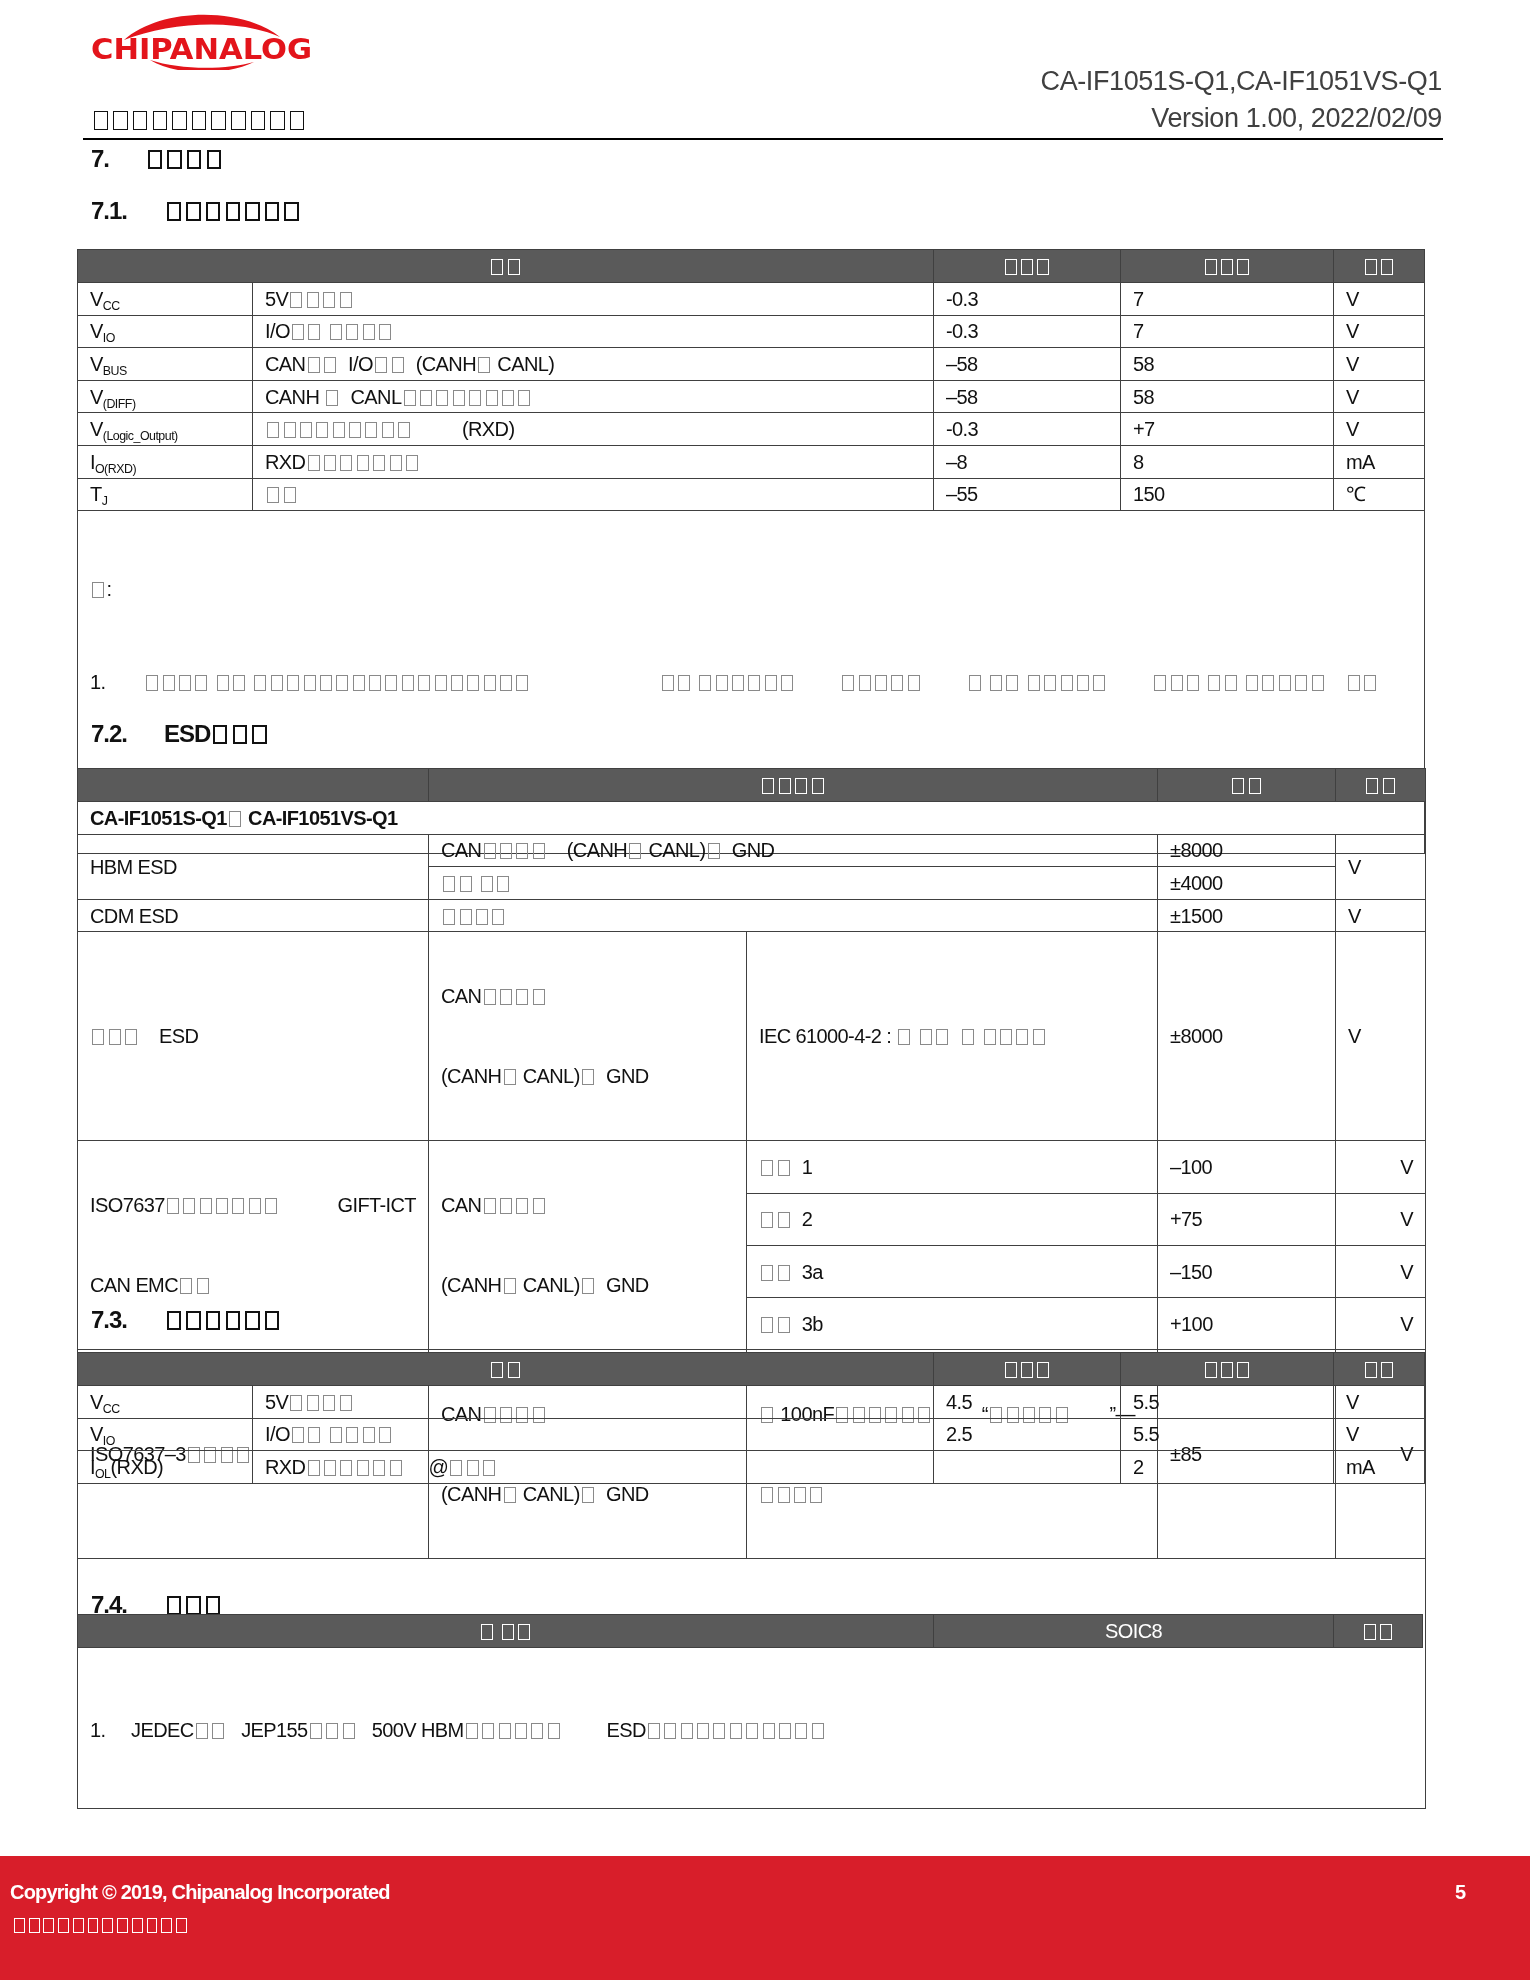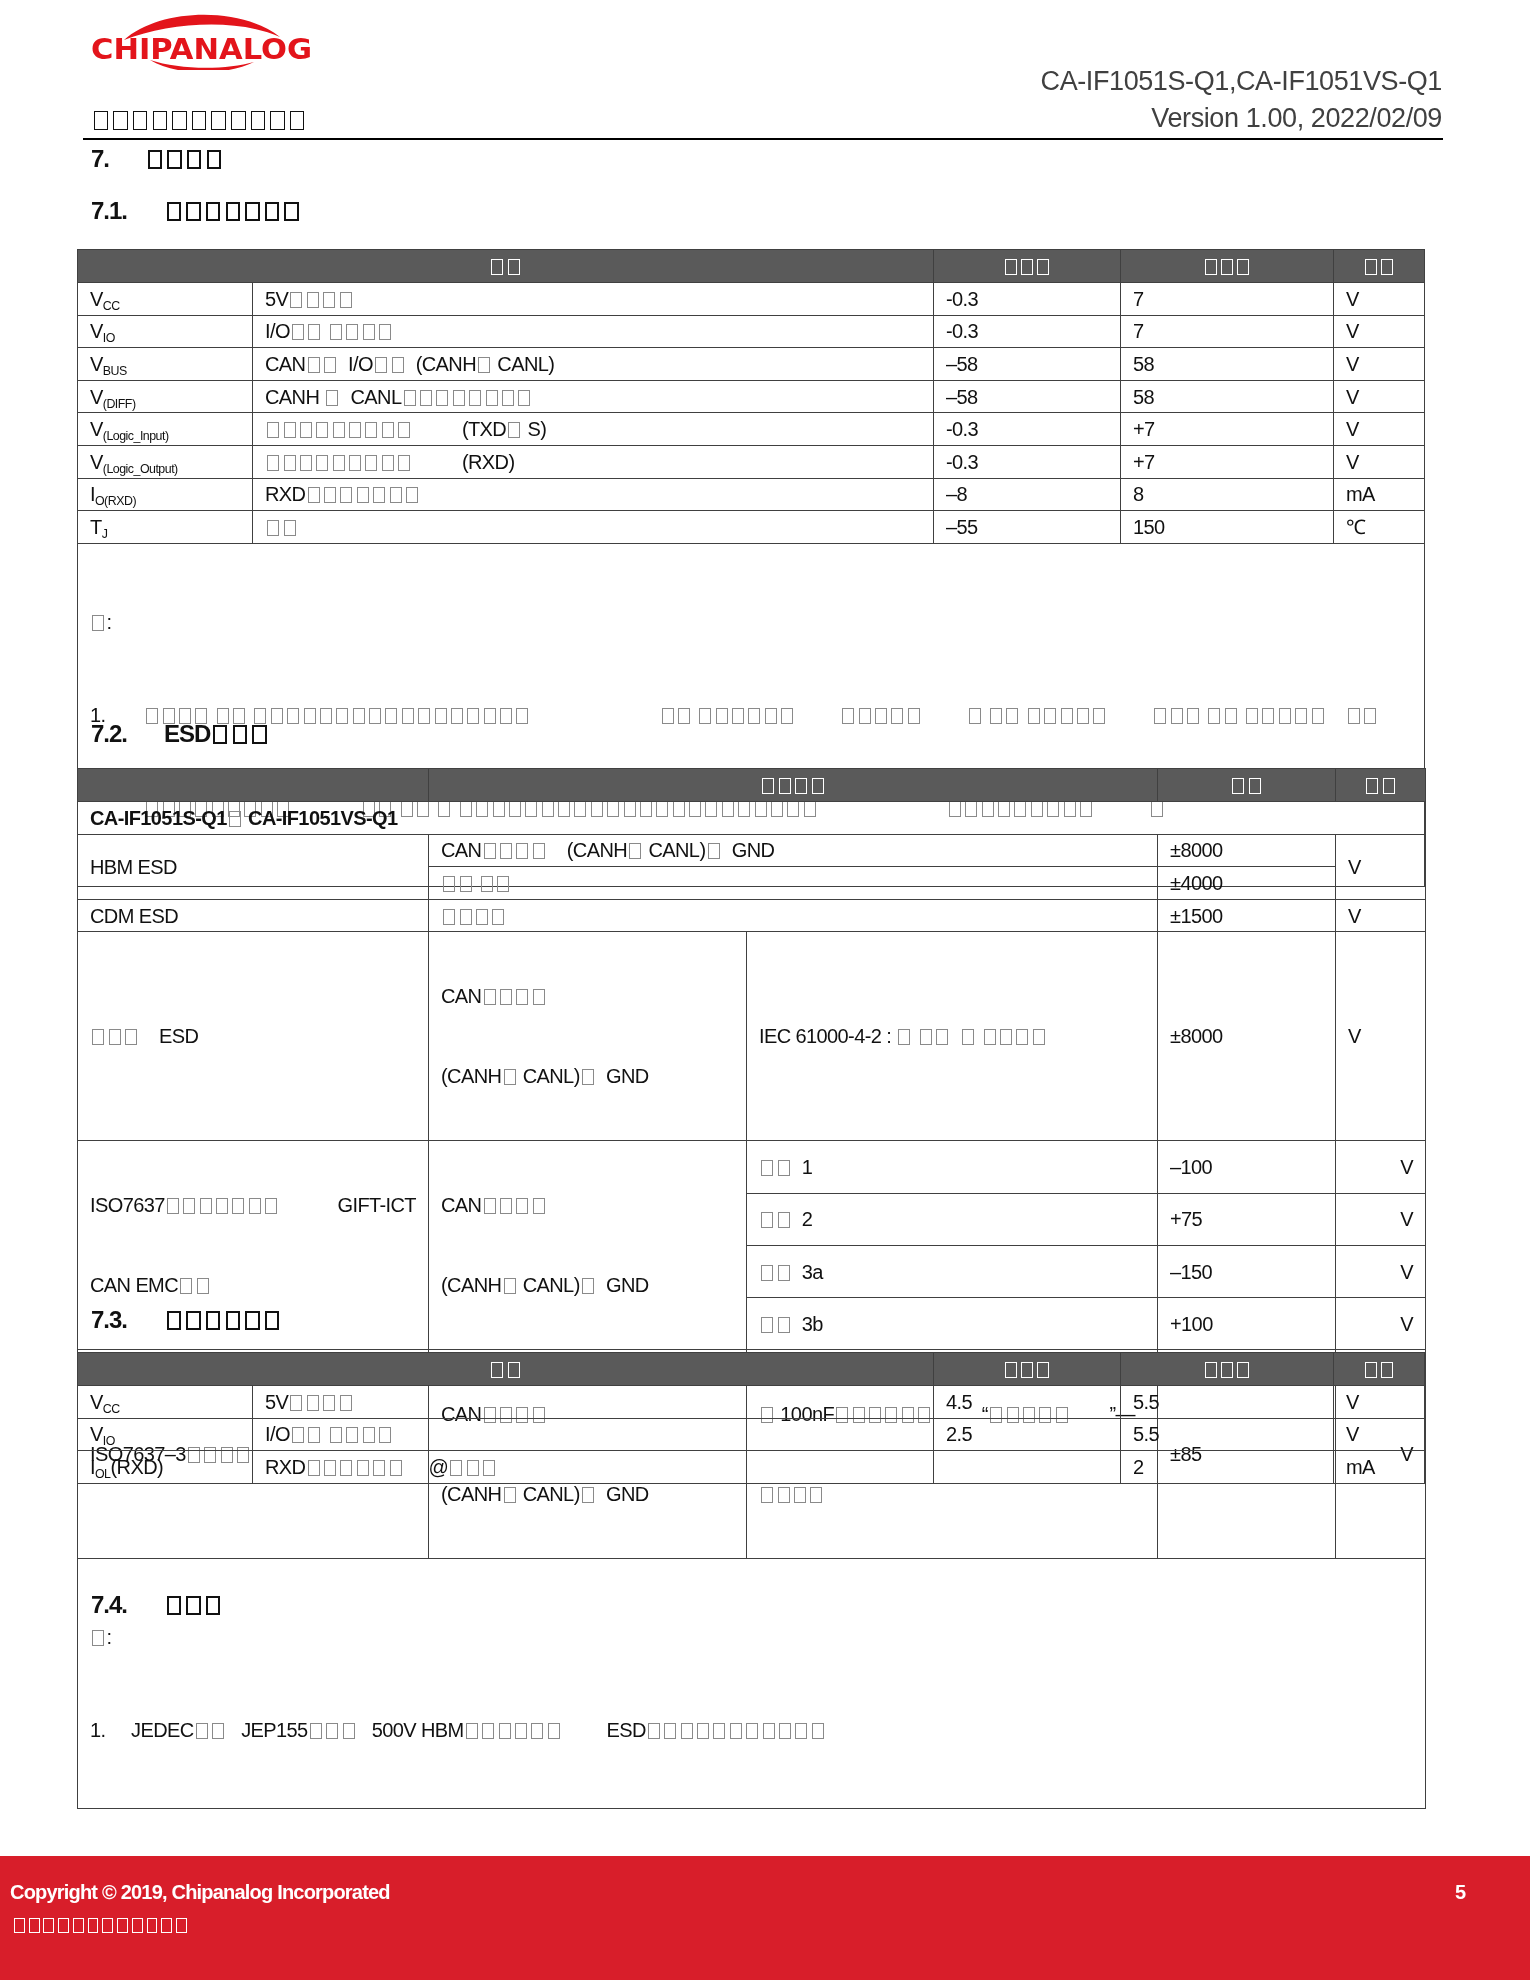--- a/index.html
+++ b/index.html
@@ -95,27 +95,20 @@
     <td class="c">V</td>
   </tr>
   <tr>
     <td class="sym"><span>V</span><sub>(DIFF)</sub></td>
     <td>CANH <span class="tf"></span>  CANL<span class="tf"></span><span class="tf"></span><span class="tf"></span><span class="tf"></span><span class="tf"></span><span class="tf"></span><span class="tf"></span><span class="tf"></span></td>
     <td class="c">–58</td>
     <td class="c">58</td>
     <td class="c">V</td>
   </tr>
   <tr>
-    <td class="sym"><span>V</span><sub>(Logic_Input)</sub></td>
-    <td><span class="tf"></span><span class="tf"></span><span class="tf"></span><span class="tf"></span><span class="tf"></span><span class="tf"></span><span class="tf"></span><span class="tf"></span><span class="tf"></span>          (TXD<span class="tf"></span> S)</td>
-    <td class="c">-0.3</td>
-    <td class="c">+7</td>
-    <td class="c">V</td>
-  </tr>
-  <tr>
     <td class="sym"><span>V</span><sub>(Logic_Output)</sub></td>
     <td><span class="tf"></span><span class="tf"></span><span class="tf"></span><span class="tf"></span><span class="tf"></span><span class="tf"></span><span class="tf"></span><span class="tf"></span><span class="tf"></span>          (RXD)</td>
     <td class="c">-0.3</td>
     <td class="c">+7</td>
     <td class="c">V</td>
   </tr>
   <tr>
     <td class="sym"><span>I</span><sub>O(RXD)</sub></td>
     <td>RXD<span class="tf"></span><span class="tf"></span><span class="tf"></span><span class="tf"></span><span class="tf"></span><span class="tf"></span><span class="tf"></span></td>
     <td class="c">–8</td>
@@ -300,20 +293,25 @@
 </div>
 
 <table class="tbl" style="top:1614px;width:1345px">
   <colgroup>
       <col style="width:351px">
       <col style="width:505px">
       <col style="width:400px">
       <col style="width:89px">
     </colgroup>
   <tbody>
+      <tr class="hdr">
+    <th colspan="2"><span class="tf"></span> <span class="tf"></span><span class="tf"></span></th>
+    <th>SOIC8</th>
+    <th><span class="tf"></span><span class="tf"></span></th>
+  </tr>
 </tbody>
   </table>
 
 <div class="abs footer">
   <div class="copy">Copyright © 2019, Chipanalog Incorporated</div>
   <div class="cname"><span class="tf"></span><span class="tf"></span><span class="tf"></span><span class="tf"></span><span class="tf"></span><span class="tf"></span><span class="tf"></span><span class="tf"></span><span class="tf"></span><span class="tf"></span><span class="tf"></span><span class="tf"></span></div>
   <div class="page">5</div>
 </div>
 
 </body></html>

